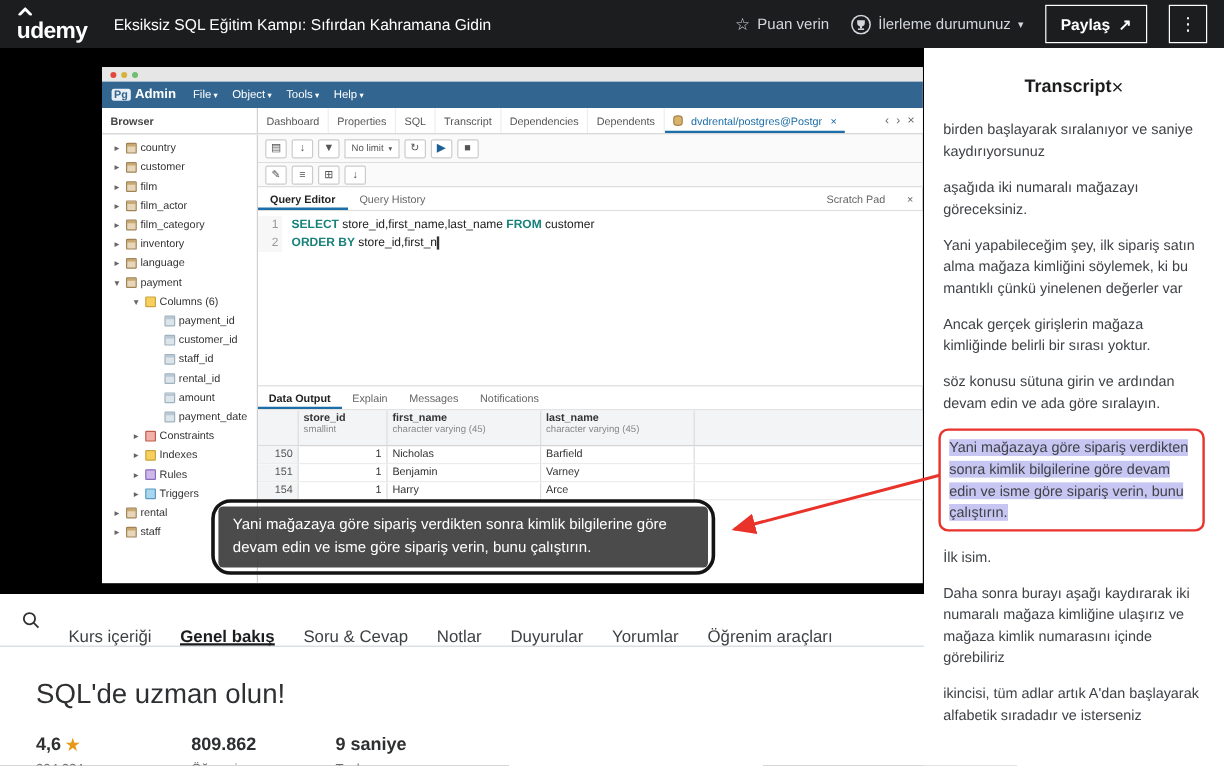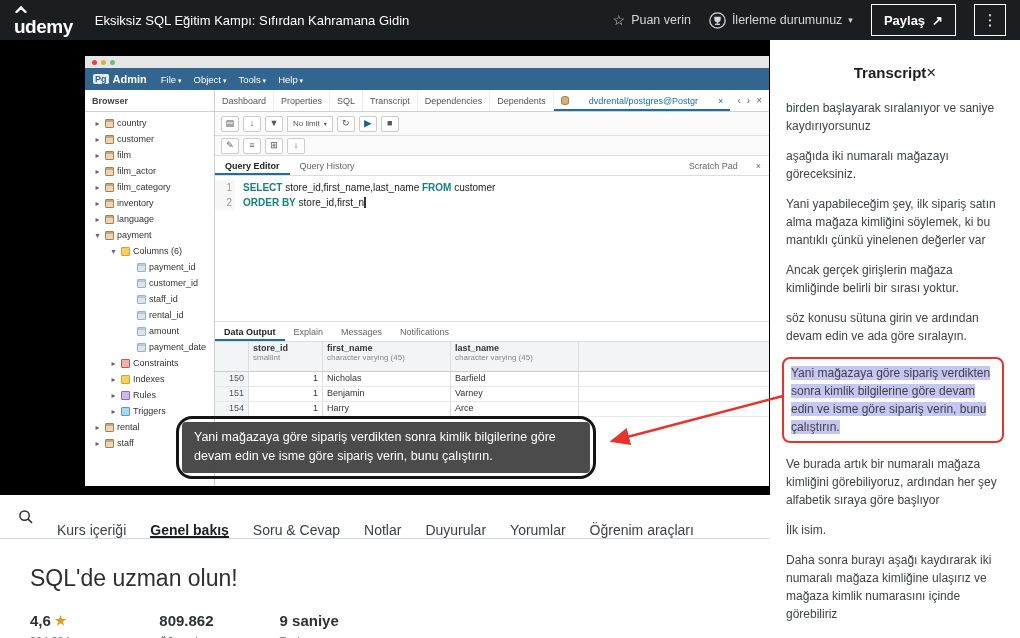--- a/index.html
+++ b/index.html
@@ -45,21 +45,21 @@
   .pg-logo b { background:#e8eef5; color:#326690; padding:0 2px; border-radius:2px; font-size:9px; }
   .pg-menus { display:flex; gap:12px; font-size:9.5px; }
   .pg-menu::after { content:" ▾"; font-size:7px; }
 
   .pg-tabstrip { height:22px; flex:0 0 22px; display:flex; align-items:stretch; background:#fff;
                  border-bottom:1px solid #cfcfcf; font-size:9px; color:#555; }
   .pg-browser { width:130px; flex:0 0 130px; border-right:1px solid #cfcfcf; display:flex;
                 align-items:center; padding:0 7px; font-weight:bold; color:#444; gap:5px; }
   .pg-tabs { display:flex; }
   .pg-tab { padding:0 7px; display:flex; align-items:center; border-right:1px solid #eee; color:#555; }
-  .pg-activetab { color:#1b6ea8; display:flex; gap:20px; padding:0 7px; align-items:center;
+  .pg-activetab { color:#1b6ea8; display:flex; gap:7px; padding:0 7px; align-items:center;
                   box-shadow:inset 0 -2px 0 #1b6ea8; white-space:nowrap; }
   .dbico { width:8px; height:9px; background:#d9b36c; border:1px solid #a3844a;
            border-radius:50%/30%; }
   .pg-tabnav { margin-left:auto; display:flex; gap:6px; padding:0 7px; align-items:center; color:#666; font-size:10px; }
 
   .pg-body { flex:1; display:flex; overflow:hidden; }
   .pg-tree { width:130px; flex:0 0 130px; border-right:1px solid #cfcfcf; font-size:9px; color:#333;
              padding-top:3px; overflow:hidden; }
   .titem { display:flex; align-items:center; gap:3px; height:16px; cursor:default; white-space:nowrap; }
   .titem.l1 { padding-left:8px; } .titem.l2 { padding-left:24px; } .titem.l3 { padding-left:40px; }
@@ -517,21 +517,20 @@
           <p class="para"><span>aşağıda iki numaralı mağazayı göreceksiniz.</span></p>
 
           <p class="para"><span>Yani yapabileceğim şey, ilk sipariş satın alma mağaza kimliğini söylemek, ki bu mantıklı çünkü yinelenen değerler var</span></p>
 
           <p class="para"><span>Ancak gerçek girişlerin mağaza kimliğinde belirli bir sırası yoktur.</span></p>
 
           <p class="para"><span>söz konusu sütuna girin ve ardından devam edin ve ada göre sıralayın.</span></p>
 
           <p class="para hl"><span>Yani mağazaya göre sipariş verdikten sonra kimlik bilgilerine göre devam edin ve isme göre sipariş verin, bunu çalıştırın.</span></p>
 
-          <p class="para"><span>Ve burada artık bir numaralı mağaza kimliğini görebiliyoruz, ardından her şey alfabetik sıraya göre başlıyor</span></p>
 
           <p class="para"><span>İlk isim.</span></p>
 
           <p class="para"><span>Daha sonra burayı aşağı kaydırarak iki numaralı mağaza kimliğine ulaşırız ve mağaza kimlik numarasını içinde görebiliriz</span></p>
 
           <p class="para"><span>ikincisi, tüm adlar artık A'dan başlayarak alfabetik sıradadır ve isterseniz</span></p>
         </div>
     </aside>
   </div>
 

